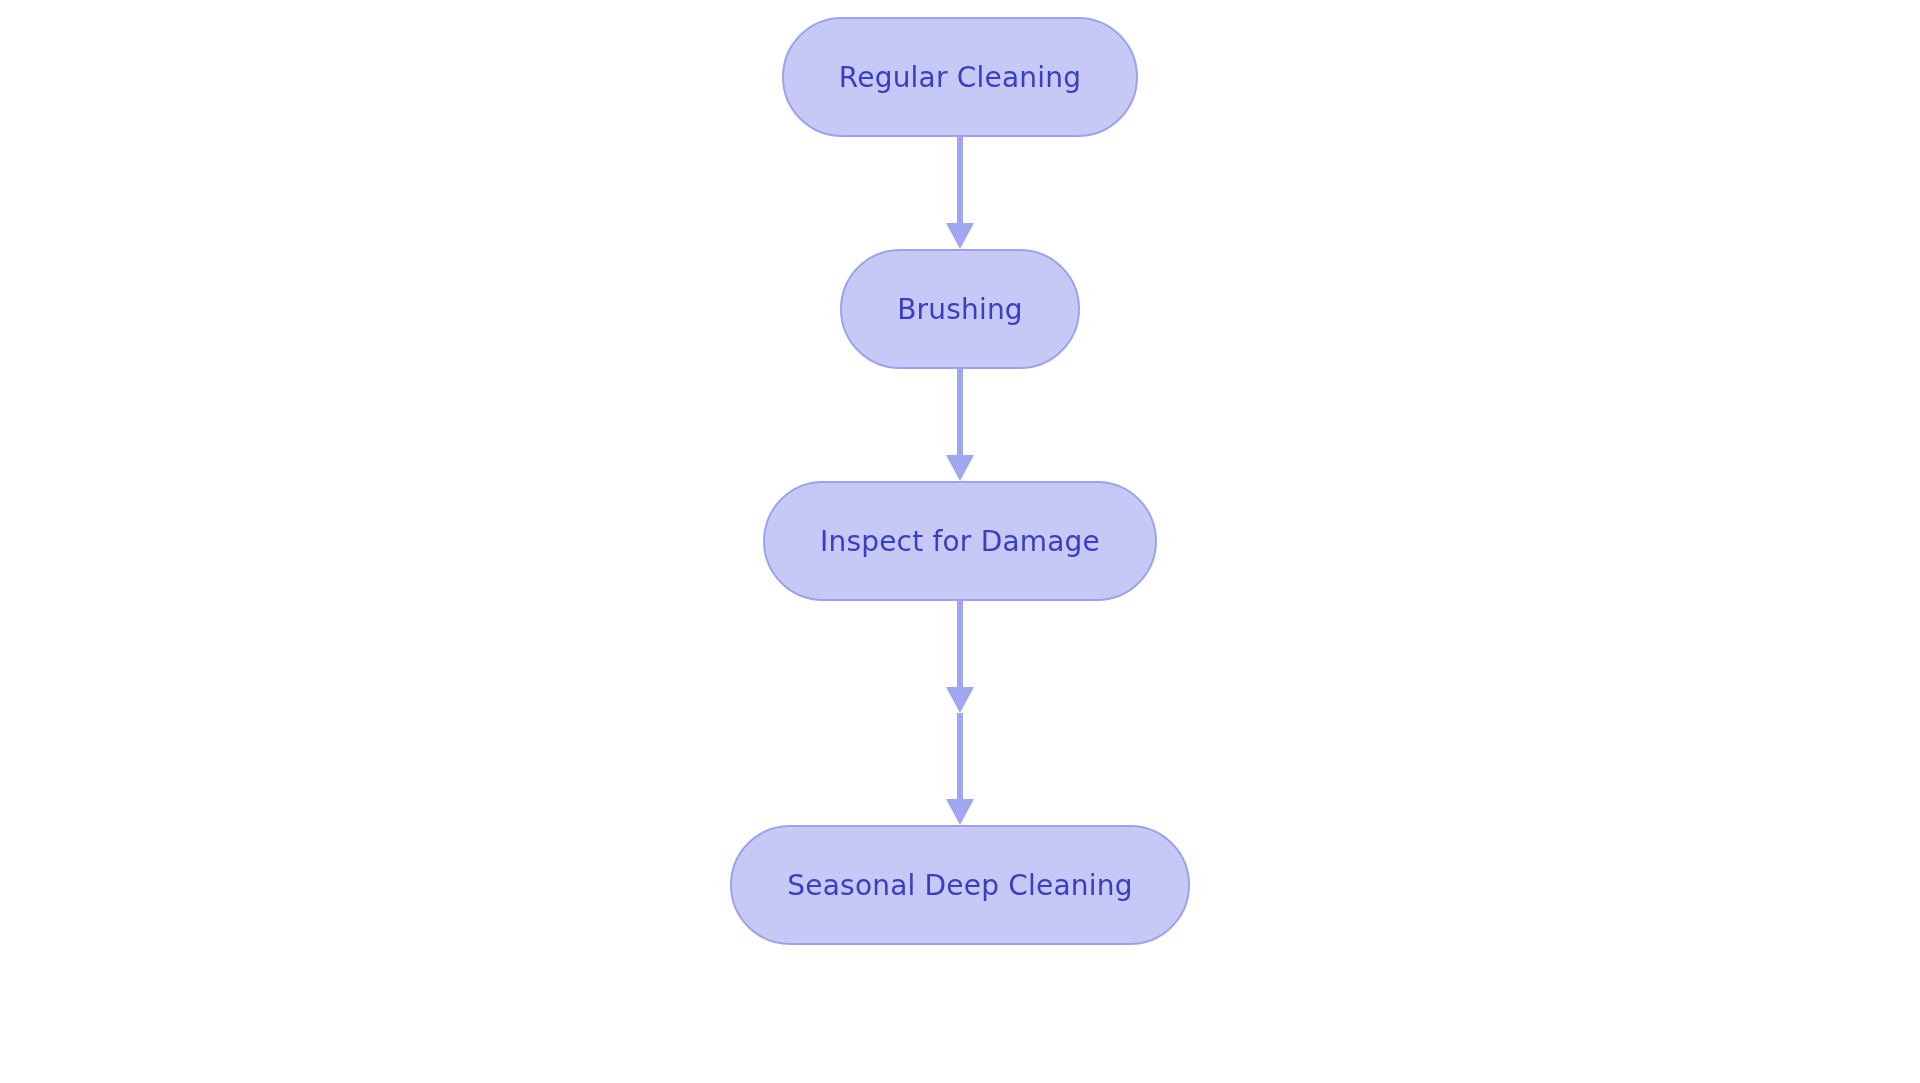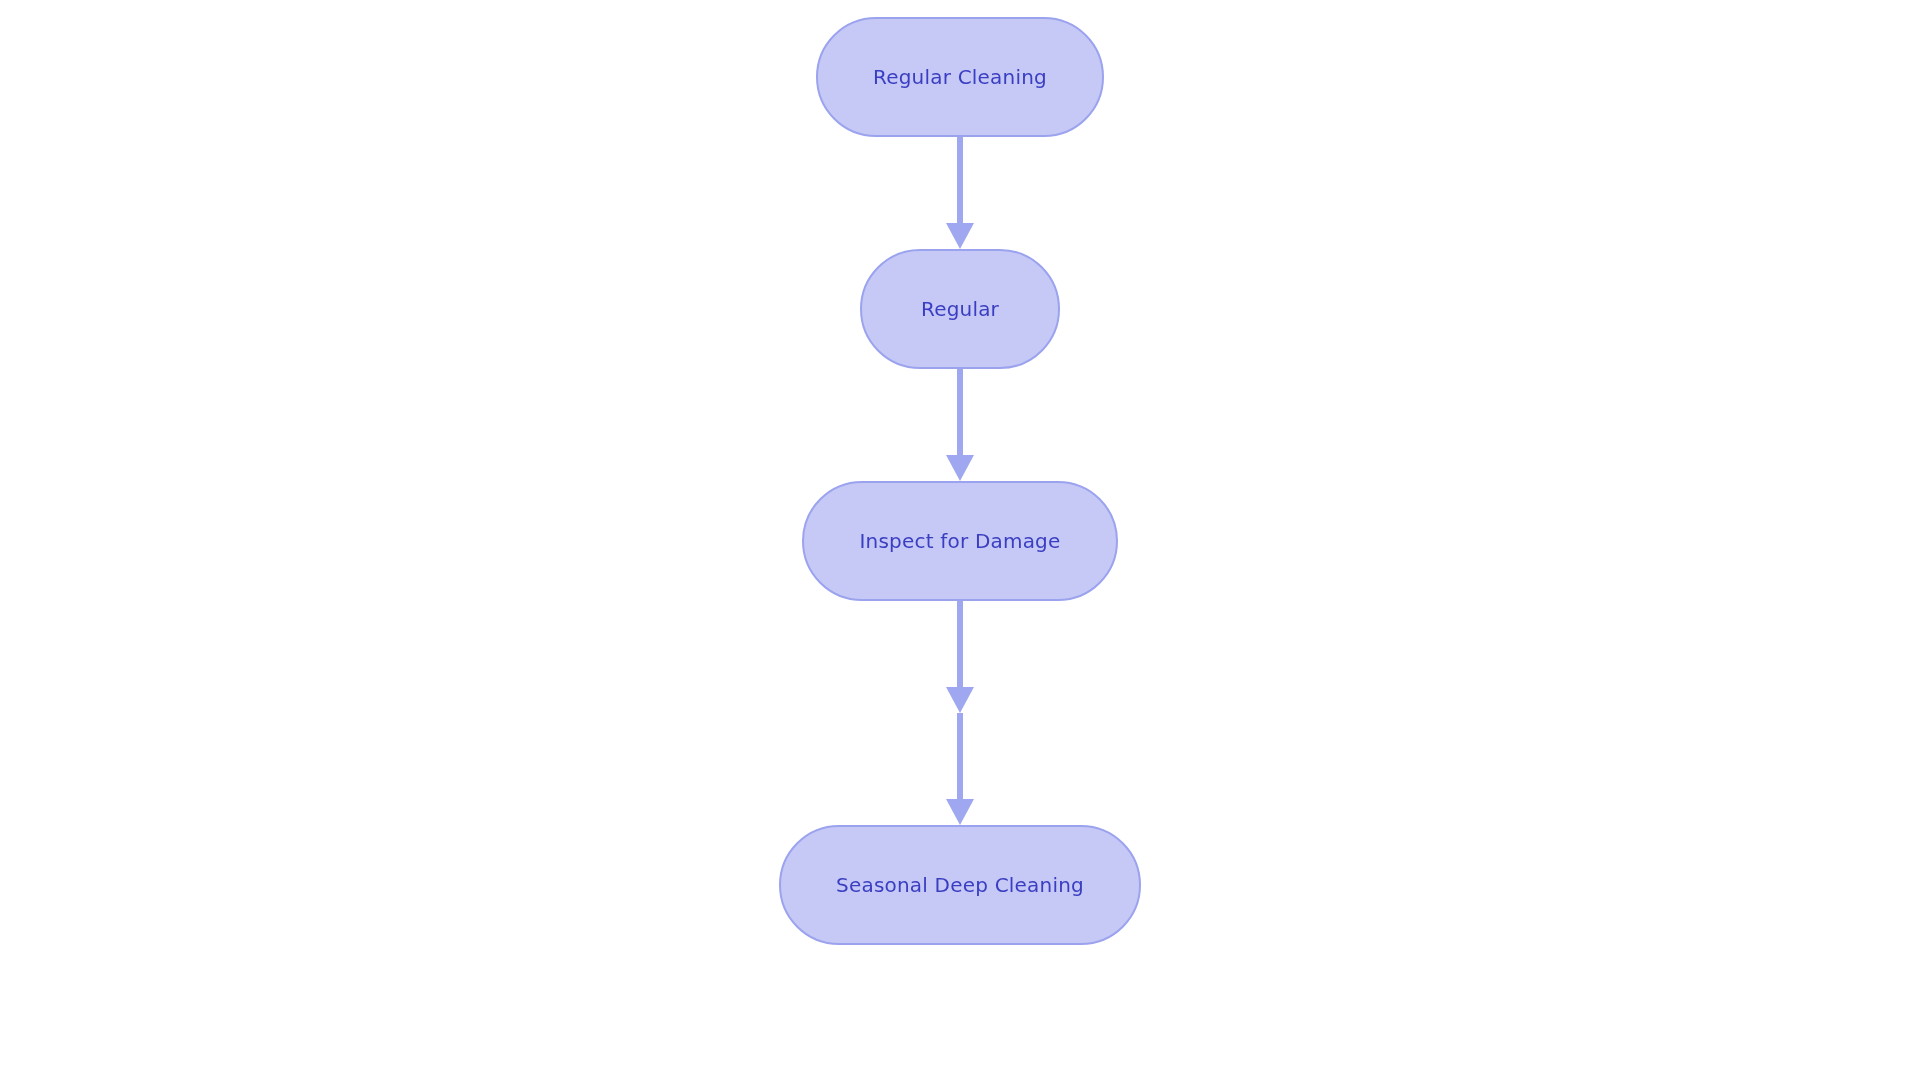--- a/index.html
+++ b/index.html
@@ -33,21 +33,21 @@
     height: 120px;
     min-width: 200px;
     padding: 18px 55px;
     display: flex;
     align-items: center;
     justify-content: center;
     background: var(--node-fill);
     border: 2px solid var(--node-border);
     border-radius: 60px;
     color: var(--node-text);
-    font-size: 20px;
+    font-size: 28px;
     font-weight: 500;
     letter-spacing: 0.2px;
     white-space: nowrap;
     flex: 0 0 auto;
   }
   .edge {
     width: 28px;
     height: 112px;
     display: flex;
     flex-direction: column;
@@ -76,21 +76,21 @@
   <div class="node">
     <span>Regular Cleaning</span>
   </div>
 
   <div class="edge">
     <div class="shaft"></div>
     <div class="head"></div>
   </div>
 
   <div class="node">
-    <span>Regular</span>
+    <span>Brushing</span>
   </div>
 
   <div class="edge">
     <div class="shaft"></div>
     <div class="head"></div>
   </div>
 
   <div class="node">
     <span>Inspect for Damage</span>
   </div>

